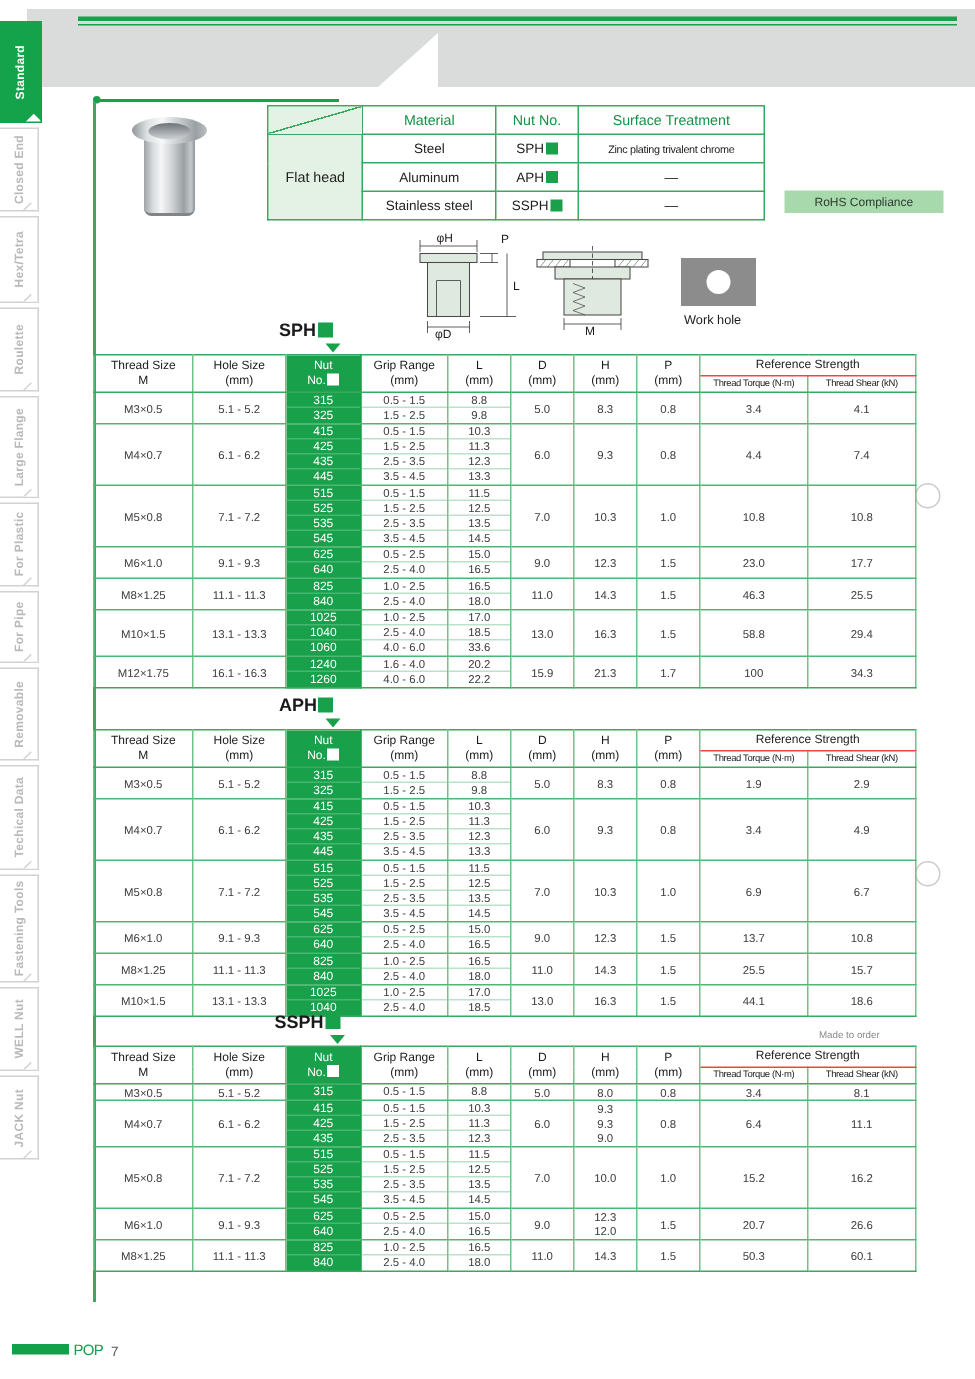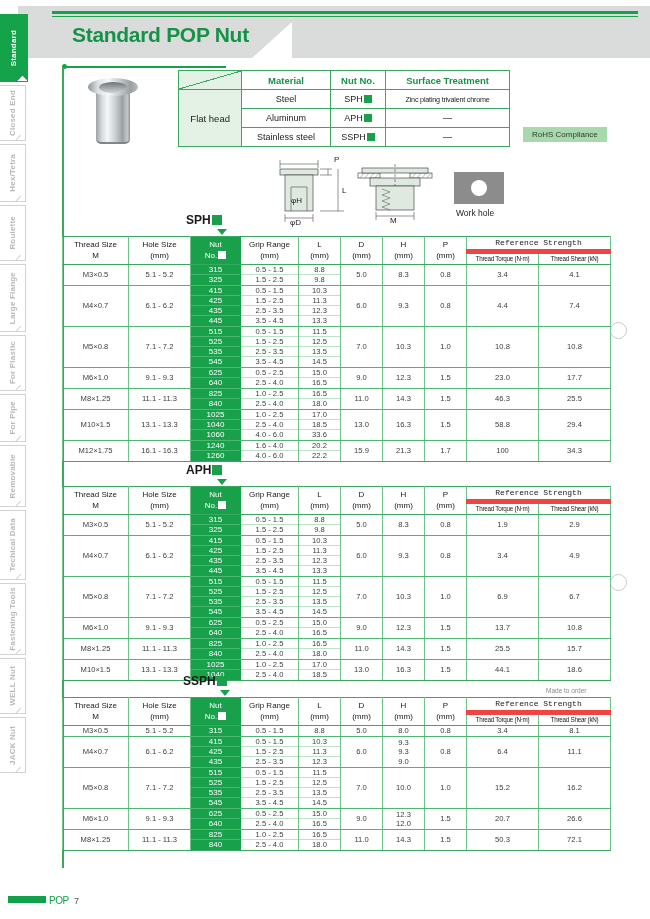--- a/index.html
+++ b/index.html
@@ -162,21 +162,21 @@
   }
   #mattable td, #mattable th {
     border: 1px solid #3aa85f;
     text-align: center;
     color: #222222;
     height: 19px;
     padding: 0 3px;
   }
   #mattable th {
     color: #159247;
-    font-weight: bold;
+    font-weight: normal;
     font-size: 9.5px;
     margin-top: 31px;
   }
   #mattable td.corner-cell {
     background: #e4f2e6;
     position: relative;
     padding: 0;
   }
   #mattable td.corner-cell .diag {
     position: absolute;
@@ -196,21 +196,21 @@
   }
   #mattable td.surf { font-size: 7.2px; letter-spacing: -0.2px; }
 
   
   #rohs {
     position: absolute;
     left: 523px; top: 127px;
     background: #a8d9ad;
     color: #2d3b2e;
     font-size: 8px;
-    padding: 3px 9px;
+    padding: 3px 20px;
     white-space: nowrap;
   }
 
   
   #diagram {
     position: absolute;
     left: 258px; top: 156px;
     width: 260px; height: 72px;
   }
   .dimlabel {
@@ -259,24 +259,23 @@
     border-bottom: 1px solid #3aa85f;
     padding: 2px 1px;
   }
   .spec thead th.hd-sub {
     border-top: none;
     font-size: 6.3px;
     letter-spacing: -0.25px;
     padding: 1px 0;
   }
   .spec thead th.hd-group {
-    border-bottom: 5px solid #ef4444;
+    border-bottom: 1px solid #ef4444;
     padding: 1px 0;
     font-size: 8px;
-    font-family: Liberation Mono, monospace;
   }
   .spec th.nutcol {
     background: #18a04b;
     color: #ffffff;
     border-left: 1px solid #18a04b;
     border-right: 1px solid #18a04b;
   }
   .spec td.nutcol {
     background: #18a04b;
     color: #ffffff;
@@ -341,21 +340,20 @@
 </style>
 </head>
 <body>
 
 <div id="page">
 
   <div id="headerband"></div>
   <div id="greenrule"></div>
   <div id="greenrule2"></div>
   <div id="titlewedge"></div>
-  <div id="pagetitle">Standard POP Nut</div>
   <div id="titledot"></div>
   <div id="titleunderline"></div>
 
   <div id="sidebar">
       <div class="tab active" style="height: 68px;">
         <span class="tlabel">Standard</span>
         <span class="corner"></span>
       </div>
       <div class="tab" style="height: 56px;">
         <span class="tlabel">Closed End</span>
@@ -493,21 +491,21 @@
           <line x1="117" y1="22" x2="121" y2="17"></line>
         <line x1="154" y1="22" x2="158" y2="17"></line>
           <line x1="159" y1="22" x2="163" y2="17"></line>
         <line x1="164" y1="22" x2="168" y2="17"></line>
           <line x1="169" y1="22" x2="173" y2="17"></line>
       </g>
 
       <rect x="196" y="16" width="50" height="32" fill="#8c8c8c"></rect>
       <circle cx="221" cy="32" r="8" fill="#ffffff"></circle>
     </svg>
-    <span class="dimlabel" style="left:33px; top:-2px;margin-top:42px;">φH</span>
+    <span class="dimlabel" style="left:33px; top:-2px;">φH</span>
     <span class="dimlabel" style="left:76px; top:-1px;">P</span>
     <span class="dimlabel" style="left:84px; top:30px;">L</span>
     <span class="dimlabel" style="left:32px; top:62px;">φD</span>
     <span class="dimlabel" style="left:132px; top:60px;">M</span>
     <span class="dimlabel" style="left:198px; top:52px; font-size:8.5px;">Work hole</span>
   </div>
 
   <div class="hole" style="left:610px; top:322px;"></div>
   <div class="hole" style="left:610px; top:574px;"></div>
 
@@ -1109,21 +1107,21 @@
               <span class="stackline">2.5 - 4.0</span>
             </td>
             <td class="stack ">
               <span class="stackline">16.5</span>
               <span class="stackline">18.0</span>
             </td>
             <td>11.0</td>
             <td>14.3</td>
             <td>1.5</td>
             <td>50.3</td>
-            <td>72.1</td>
+            <td>60.1</td>
           </tr>
         </tbody>
       </table>
     </div>
 
   <div id="footerbar"></div>
   <div id="footerpop">POP</div>
   <div id="footerpage">7</div>
 
 </div>

